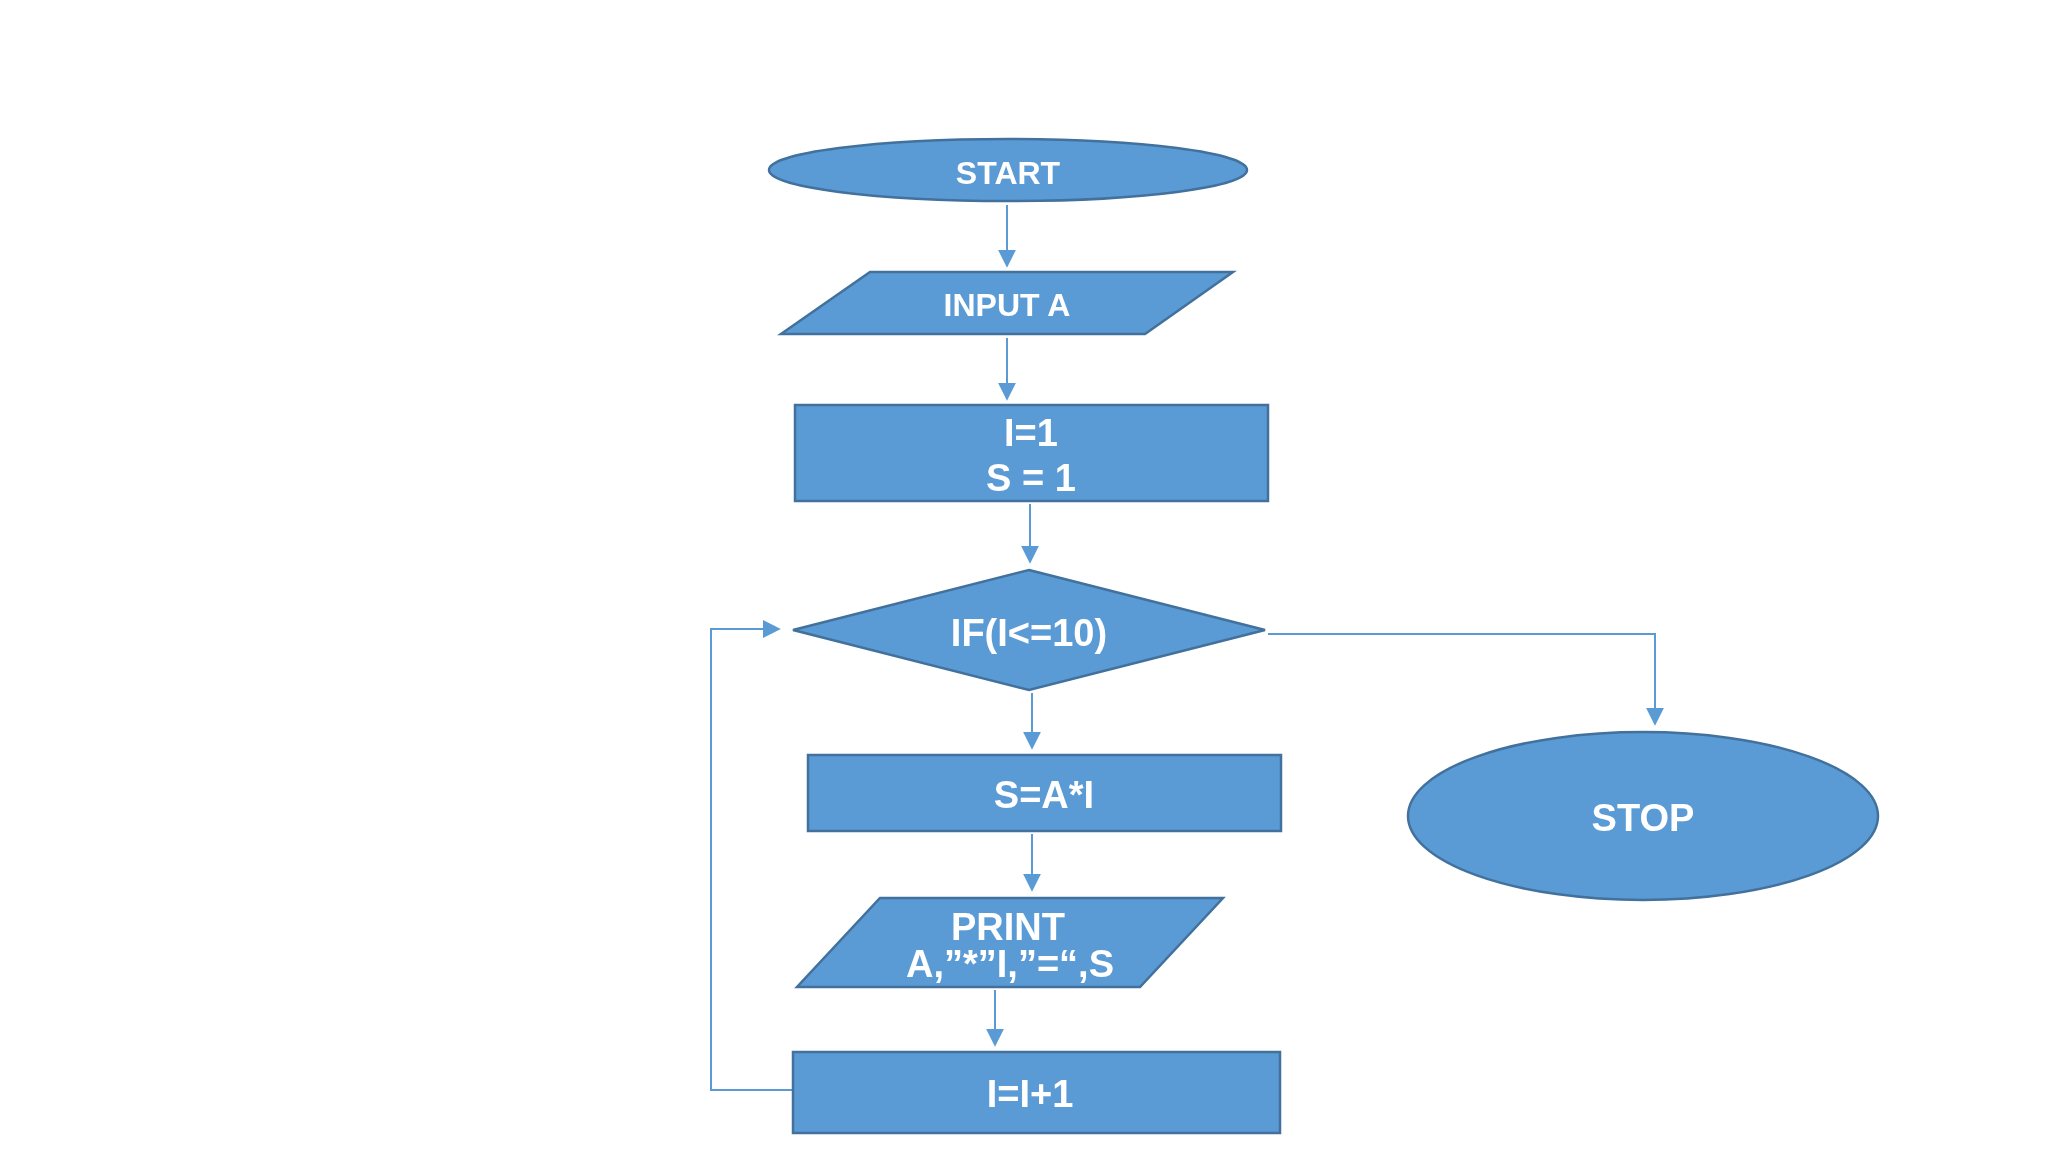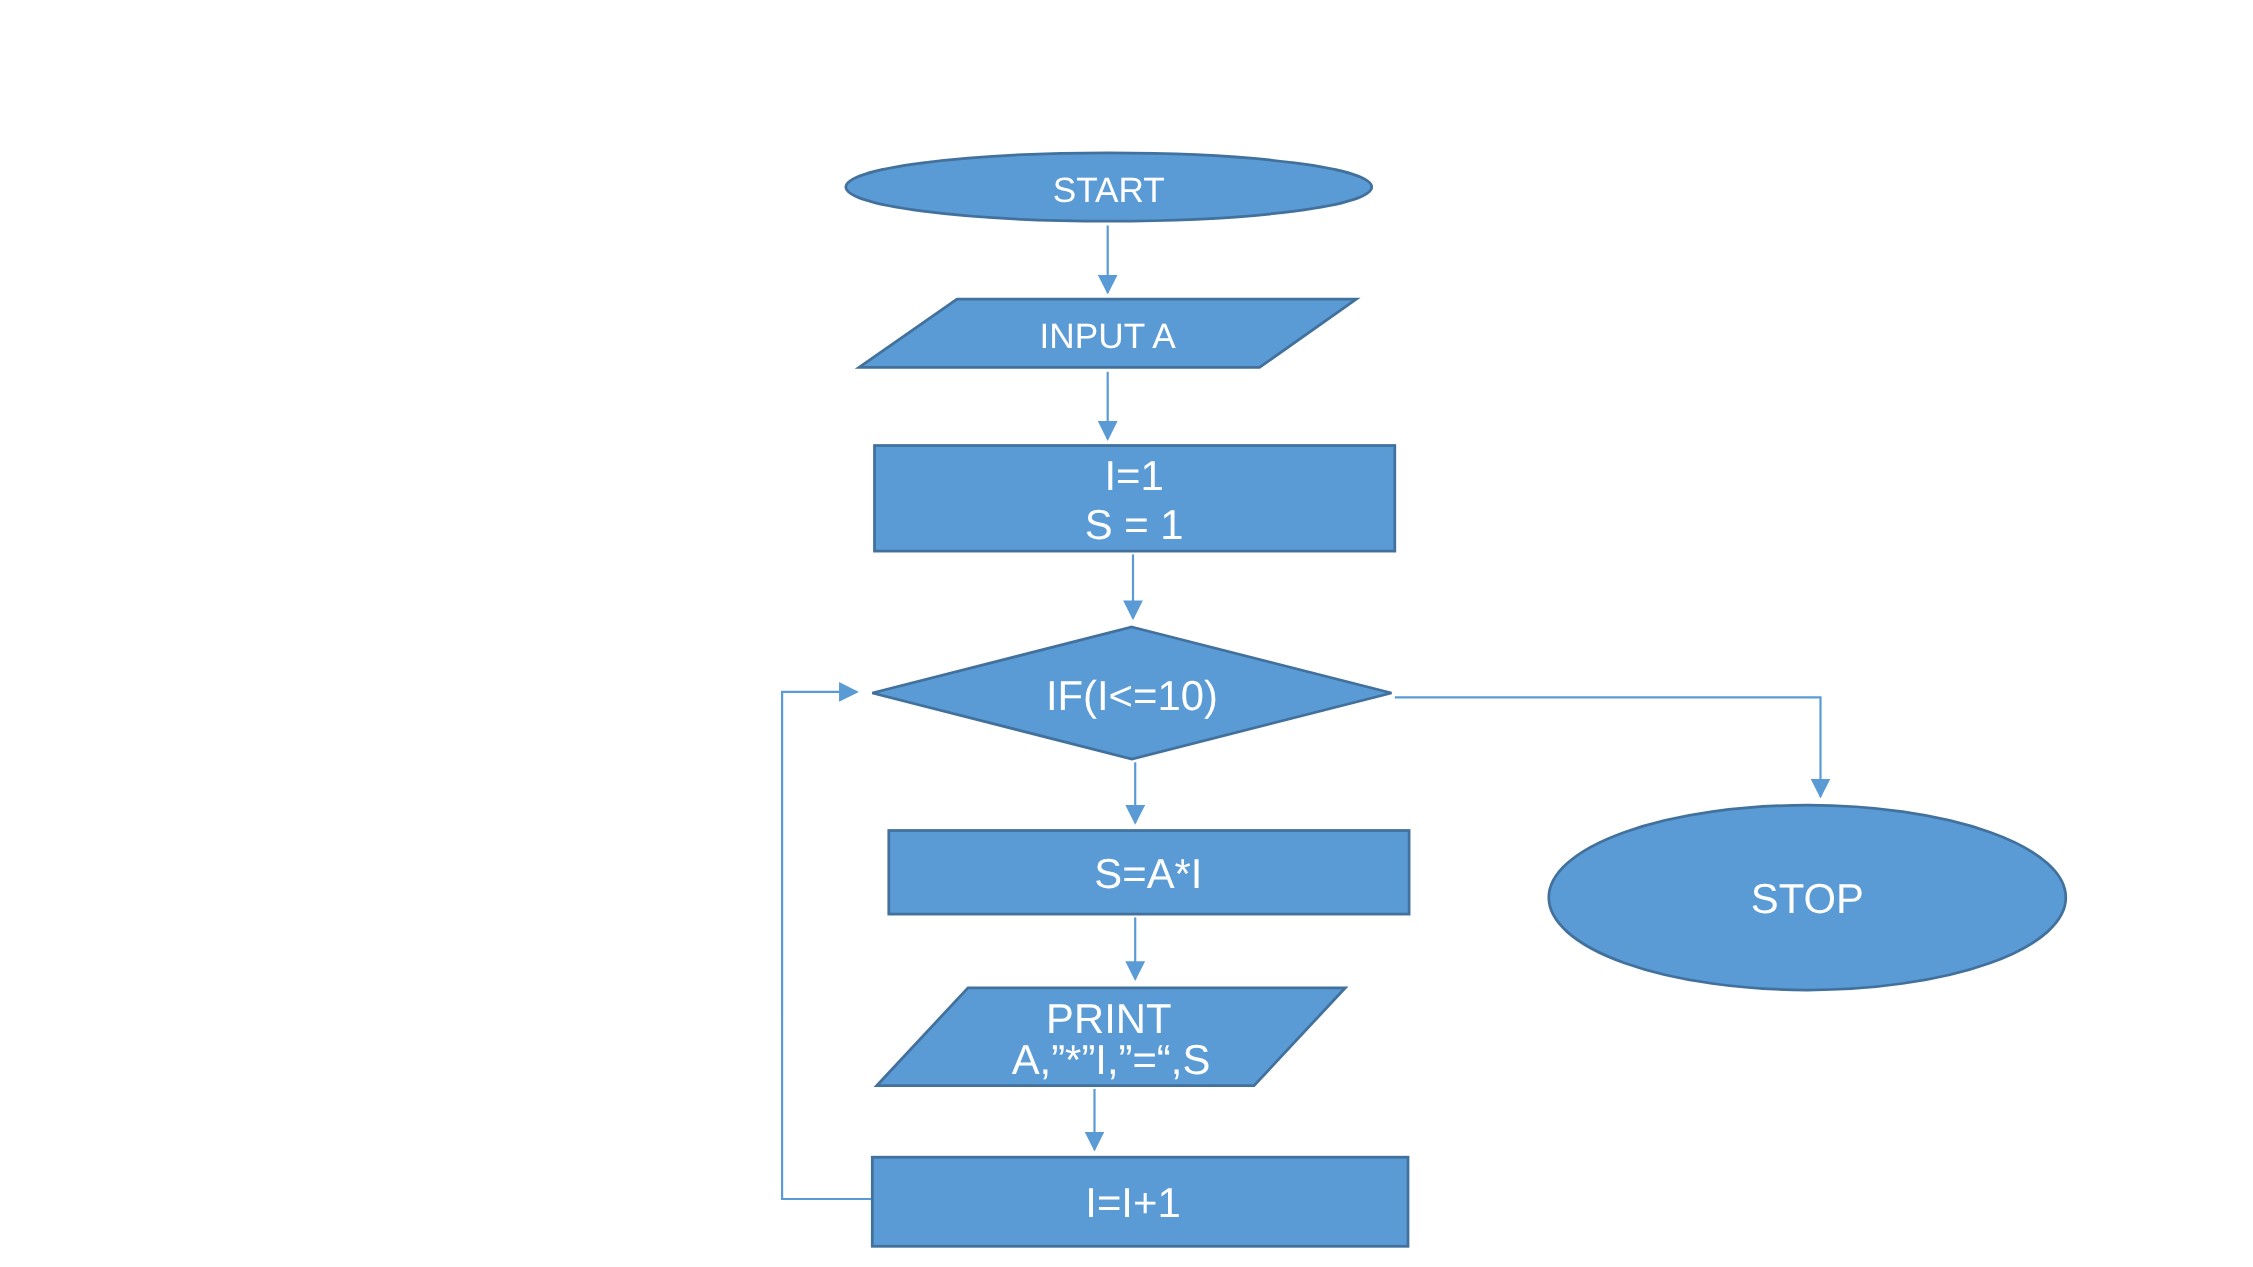--- a/index.html
+++ b/index.html
@@ -6,20 +6,21 @@
     margin: 0;
     padding: 0;
     background: #ffffff;
   }
   .stage {
     position: relative;
     width: 2016px;
     height: 1152px;
     background: #ffffff;
     overflow: hidden;
+    font-weight: bold;
   }
   svg {
     display: block;
     width: 2048px;
     height: 1152px;
   }
   .shape-label {
     font-family: "Liberation Sans", sans-serif;
     text-anchor: middle;
   }

